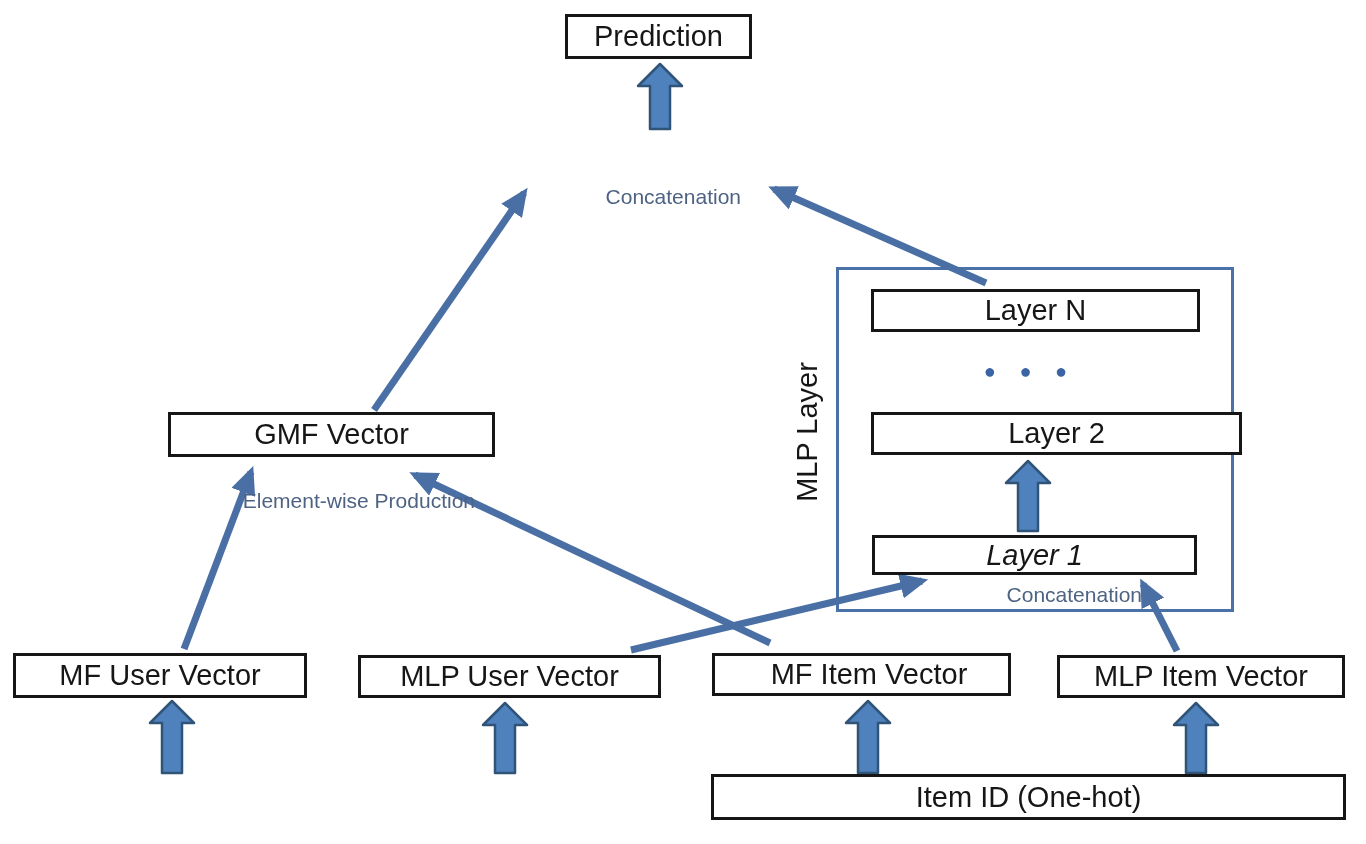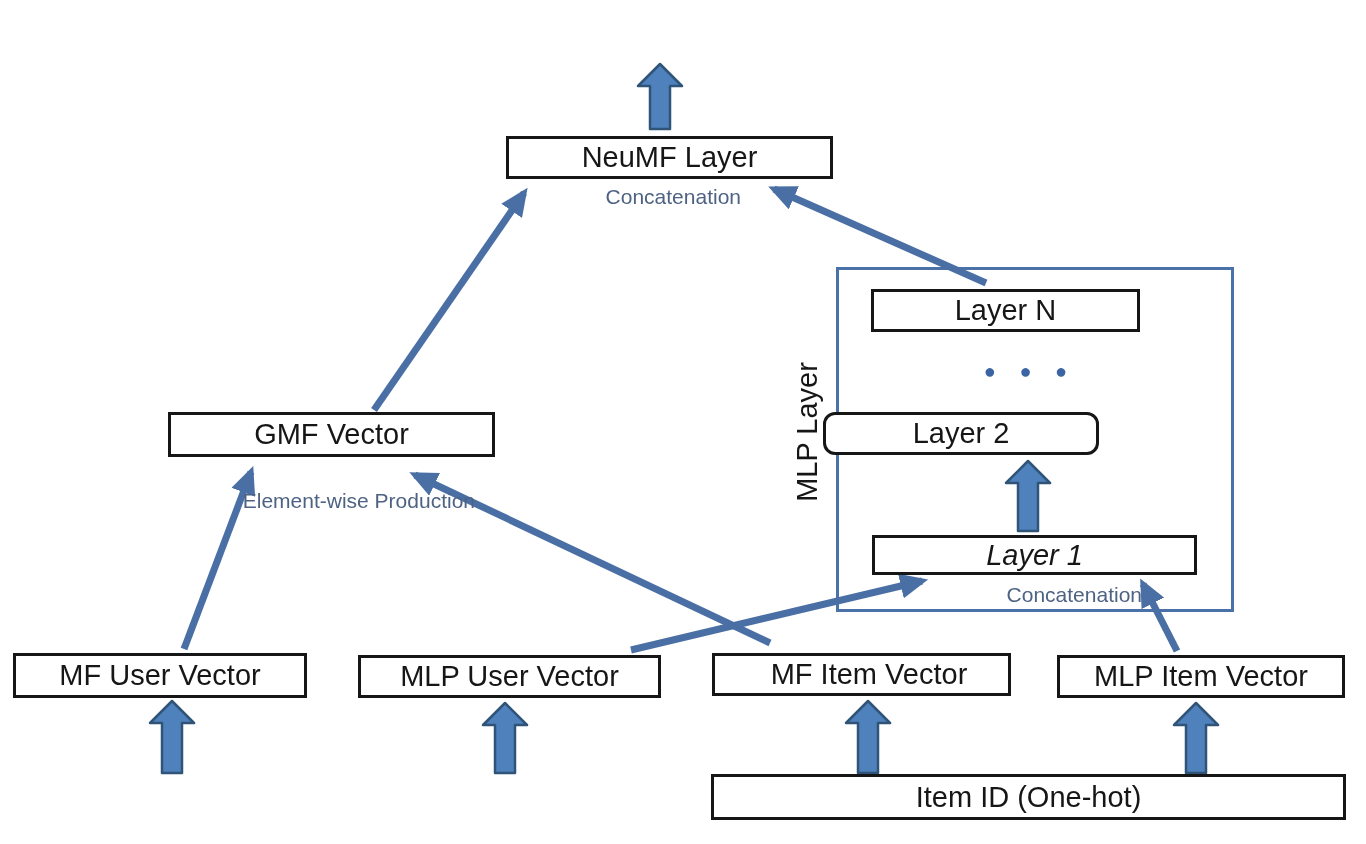--- a/index.html
+++ b/index.html
@@ -87,32 +87,32 @@
     <line class="flowline" marker-end="url(#ah)" x1="986" y1="283" x2="774" y2="189"></line>
     <line class="flowline" marker-end="url(#ah)" x1="184" y1="649" x2="251" y2="472"></line>
     <line class="flowline" marker-end="url(#ah)" x1="770" y1="643" x2="415" y2="475"></line>
     <line class="flowline" marker-end="url(#ah)" x1="631" y1="650" x2="922" y2="581"></line>
     <line class="flowline" marker-end="url(#ah)" x1="1177" y1="651" x2="1143" y2="584"></line>
   </svg>
 
   <div class="group-box" style="left:836px;top:267px;width:398px;height:345px;"></div>
   <div class="vlabel" style="left:722px;top:417px;width:170px;height:30px;line-height:30px;">MLP Layer</div>
 
+  <div class="node" style="left:565px;top:14px;width:187px;height:45px;">Prediction</div>
 
-  <div class="node" style="left:506px;top:136px;width:327px;height:43px;">NeuMF Layer</div>
   <div class="sublabel" style="left:541px;top:185px;width:200px;">Concatenation</div>
 
   <div class="node" style="left:168px;top:412px;width:327px;height:45px;">GMF Vector</div>
   <div class="sublabel" style="left:225px;top:489px;width:250px;">Element-wise Production</div>
 
-  <div class="node" style="left:871px;top:289px;width:269px;height:43px;">Layer N</div>
+  <div class="node" style="left:871px;top:289px;width:329px;height:43px;">Layer N</div>
 
   <div class="dots" style="left:960px;top:360px;width:140px;">● ● ●</div>
 
-  <div class="node" style="left:823px;top:412px;width:276px;height:43px;border-radius:12px;">Layer 2</div>
+  <div class="node" style="left:871px;top:412px;width:371px;height:43px;">Layer 2</div>
 
   <div class="node" style="left:872px;top:535px;width:325px;height:40px;font-style:italic;">Layer 1</div>
   <div class="sublabel" style="left:942px;top:583px;width:200px;">Concatenation</div>
 
   <div class="node" style="left:13px;top:653px;width:294px;height:45px;">MF User Vector</div>
   <div class="node" style="left:358px;top:655px;width:303px;height:43px;">MLP User Vector</div>
   <div class="node" style="left:712px;top:653px;width:299px;height:43px;padding-left:15px;">MF Item Vector</div>
   <div class="node" style="left:1057px;top:655px;width:288px;height:43px;">MLP Item Vector</div>
 
   <div class="node" style="left:711px;top:774px;width:635px;height:46px;">Item ID (One-hot)</div>

